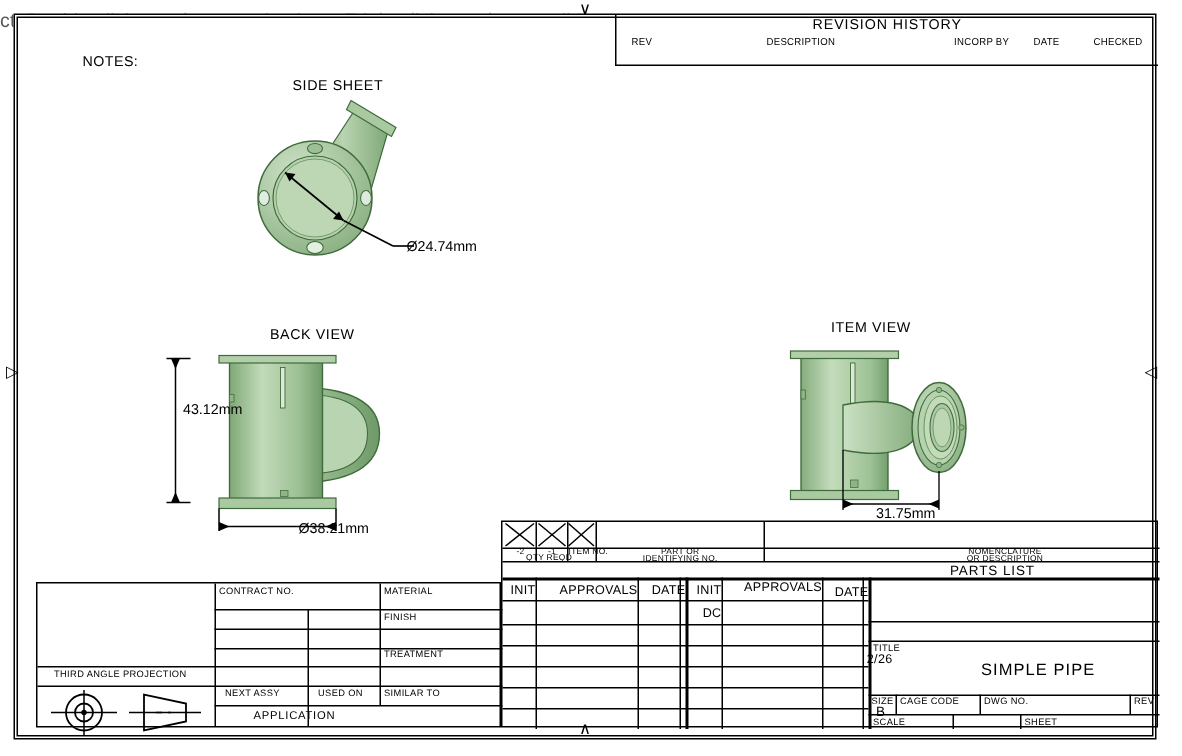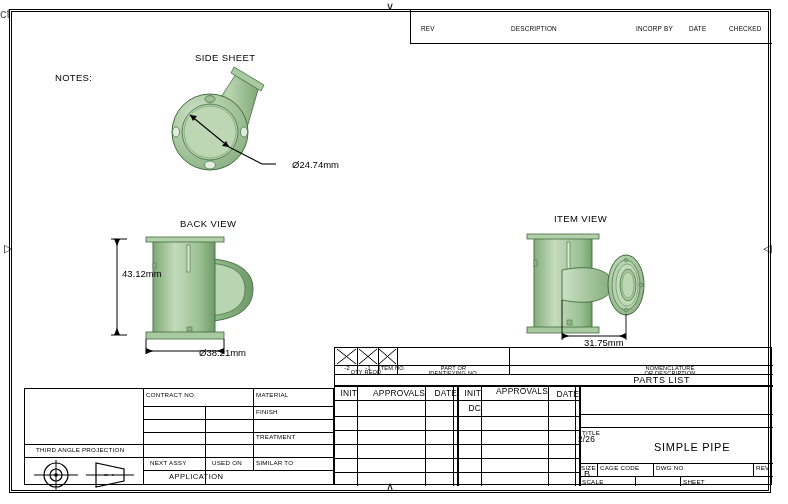--- a/index.html
+++ b/index.html
@@ -32,21 +32,21 @@
   #rev-block{
     position:absolute;left:400px;top:0px;width:362px;height:34px;
     border-left:1.4px solid #000;border-bottom:1.4px solid #000;
     box-sizing:border-box;
   }
   #rev-title{position:absolute;left:0;right:0;top:1px;text-align:center;
     font-size:9.5px;letter-spacing:.6px;}
   .rev-col{position:absolute;top:15px;font-size:6.4px;letter-spacing:.2px;
     transform:scaleY(1.05);}
   
-  #notes{position:absolute;left:45px;top:26px;font-size:9.5px;letter-spacing:.3px;margin-top:36px;}
+  #notes{position:absolute;left:45px;top:26px;font-size:9.5px;letter-spacing:.3px;}
   
   #tb-left{
     position:absolute;left:14px;top:378px;width:310px;height:97px;
     border:1.3px solid #000;box-sizing:border-box;
   }
   .lbl{font-size:6.2px;letter-spacing:.25px;}
   .lbl-md{font-size:7.5px;letter-spacing:.5px;}
   
   #proj-sym{position:absolute;left:16px;top:448px;width:110px;height:34px;}
   
@@ -72,20 +72,21 @@
 
 <div id="sheet">
   <div id="sheet-inner"></div>
 
   <div class="edge-mark" style="left:376px;top:-9px;">∨</div>
   <div class="edge-mark" style="left:376px;top:471px;">∧</div>
   <div class="edge-mark" style="left:-6px;top:233px;">▷</div>
   <div class="edge-mark" style="left:753px;top:233px;">◁</div>
 
   <div id="rev-block">
+    <div id="rev-title">REVISION  HISTORY</div>
     <div class="rev-col" style="left:10px;">REV</div>
     <div class="rev-col" style="left:100px;">DESCRIPTION</div>
     <div class="rev-col" style="left:225px;">INCORP BY</div>
     <div class="rev-col" style="left:278px;">DATE</div>
     <div class="rev-col" style="left:318px;">CHECKED</div>
   </div>
 
   <div id="notes">NOTES:</div>
 
   <div class="vlabel" style="left:185px;top:42px;">SIDE SHEET</div>
@@ -119,21 +120,21 @@
       <ellipse cx="16" cy="67" rx="3.6" ry="5" fill="#dfece0" stroke="#3f6b3c" stroke-width=".7"></ellipse>
       <ellipse cx="84" cy="67" rx="3.6" ry="5" fill="#ddeade" stroke="#3f6b3c" stroke-width=".7"></ellipse>
 
       <line x1="30" y1="50" x2="69" y2="82" stroke="#000" stroke-width="1.1"></line>
       <polygon points="30,50 37,51 33,56" fill="#000"></polygon>
       <polygon points="69,82 62,81 66,76" fill="#000"></polygon>
       <line x1="69" y1="82" x2="102" y2="99" stroke="#000" stroke-width="1.1"></line>
       <line x1="102" y1="99" x2="116" y2="99" stroke="#000" stroke-width="1.1"></line>
     </svg>
   </div>
-  <div class="dimtext" style="left:282px;top:149px;">Ø24.74mm</div>
+  <div class="dimtext" style="left:261px;top:149px;">Ø24.74mm</div>
 
   <div class="vlabel" style="left:170px;top:208px;">BACK VIEW</div>
   <div class="model" style="left:125px;top:222px;">
     <svg width="160" height="125" viewBox="0 0 160 125">
       <defs>
         <linearGradient id="gC" x1="0" y1="0" x2="1" y2="0">
           <stop offset="0" stop-color="#7fa877"></stop>
             <stop offset=".35" stop-color="#c2dbba"></stop>
           <stop offset=".75" stop-color="#9cc094"></stop>
             <stop offset="1" stop-color="#6f9a68"></stop>

